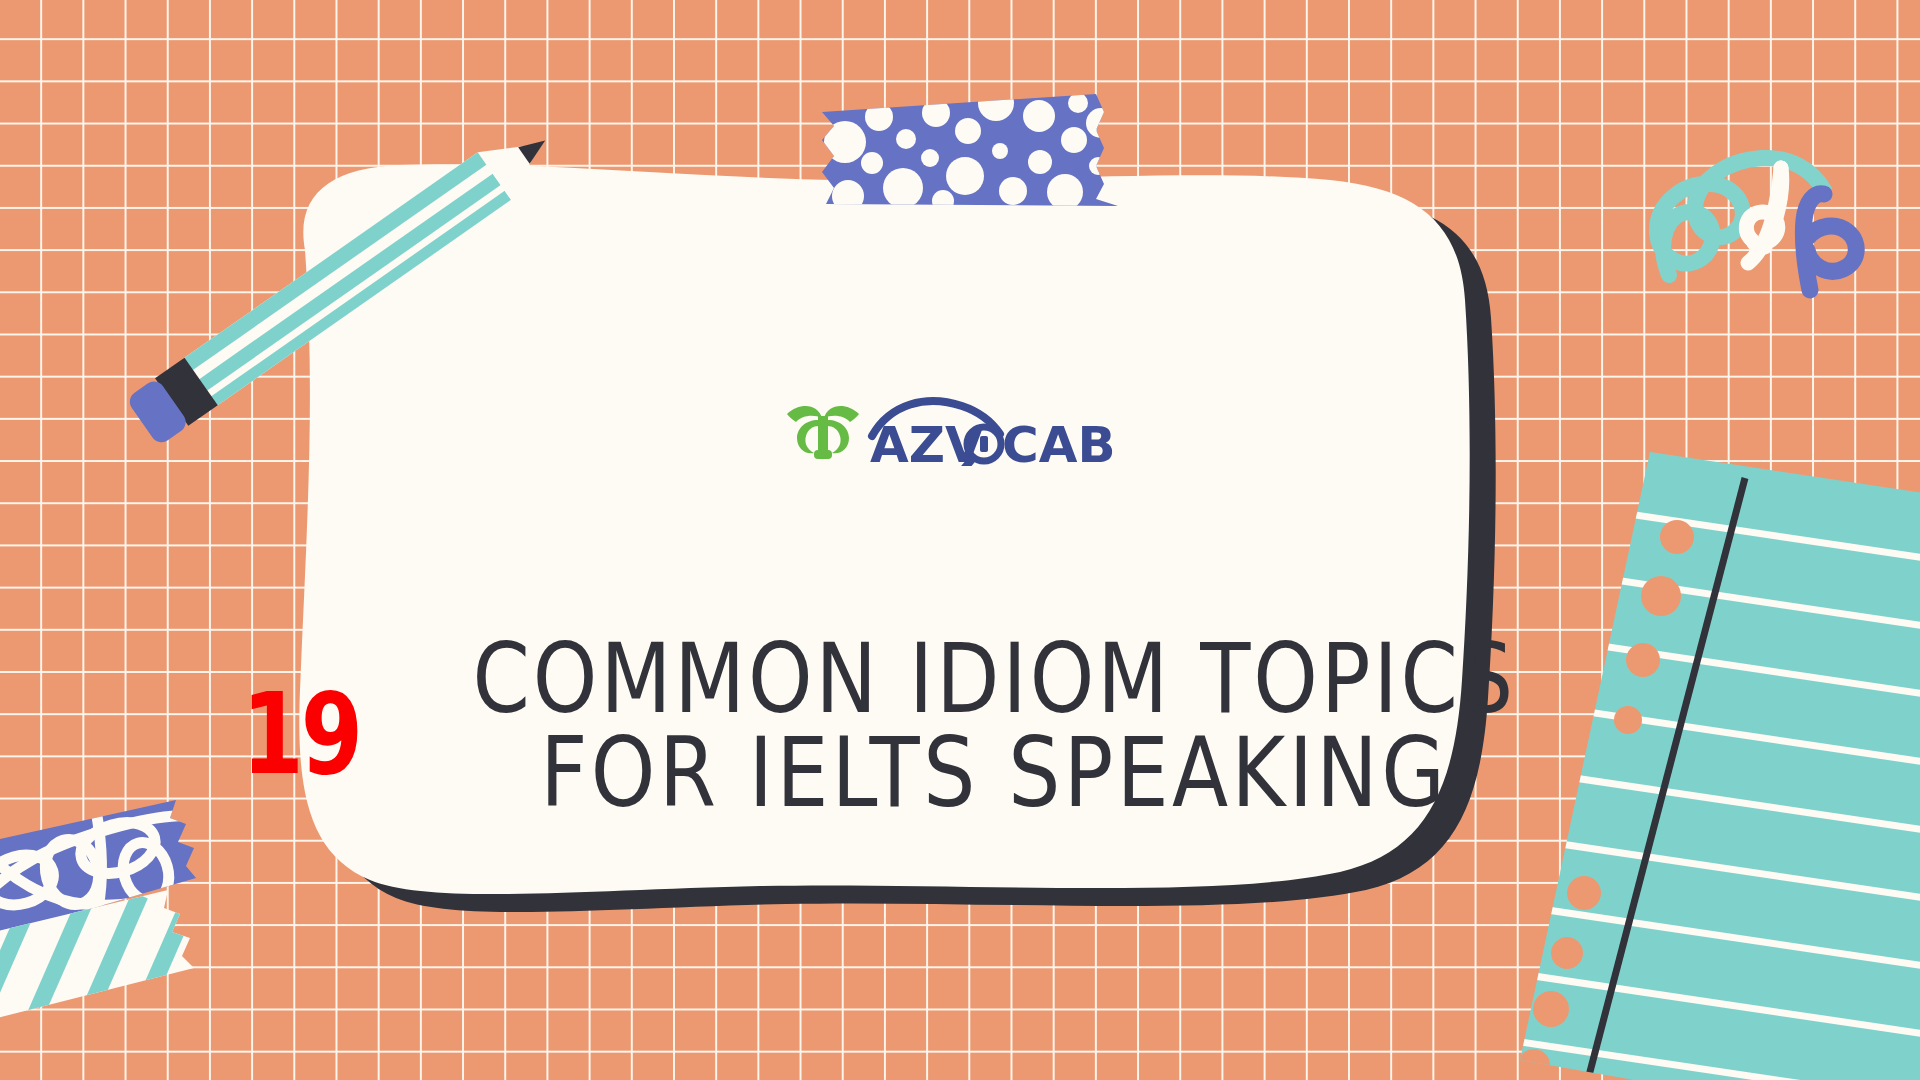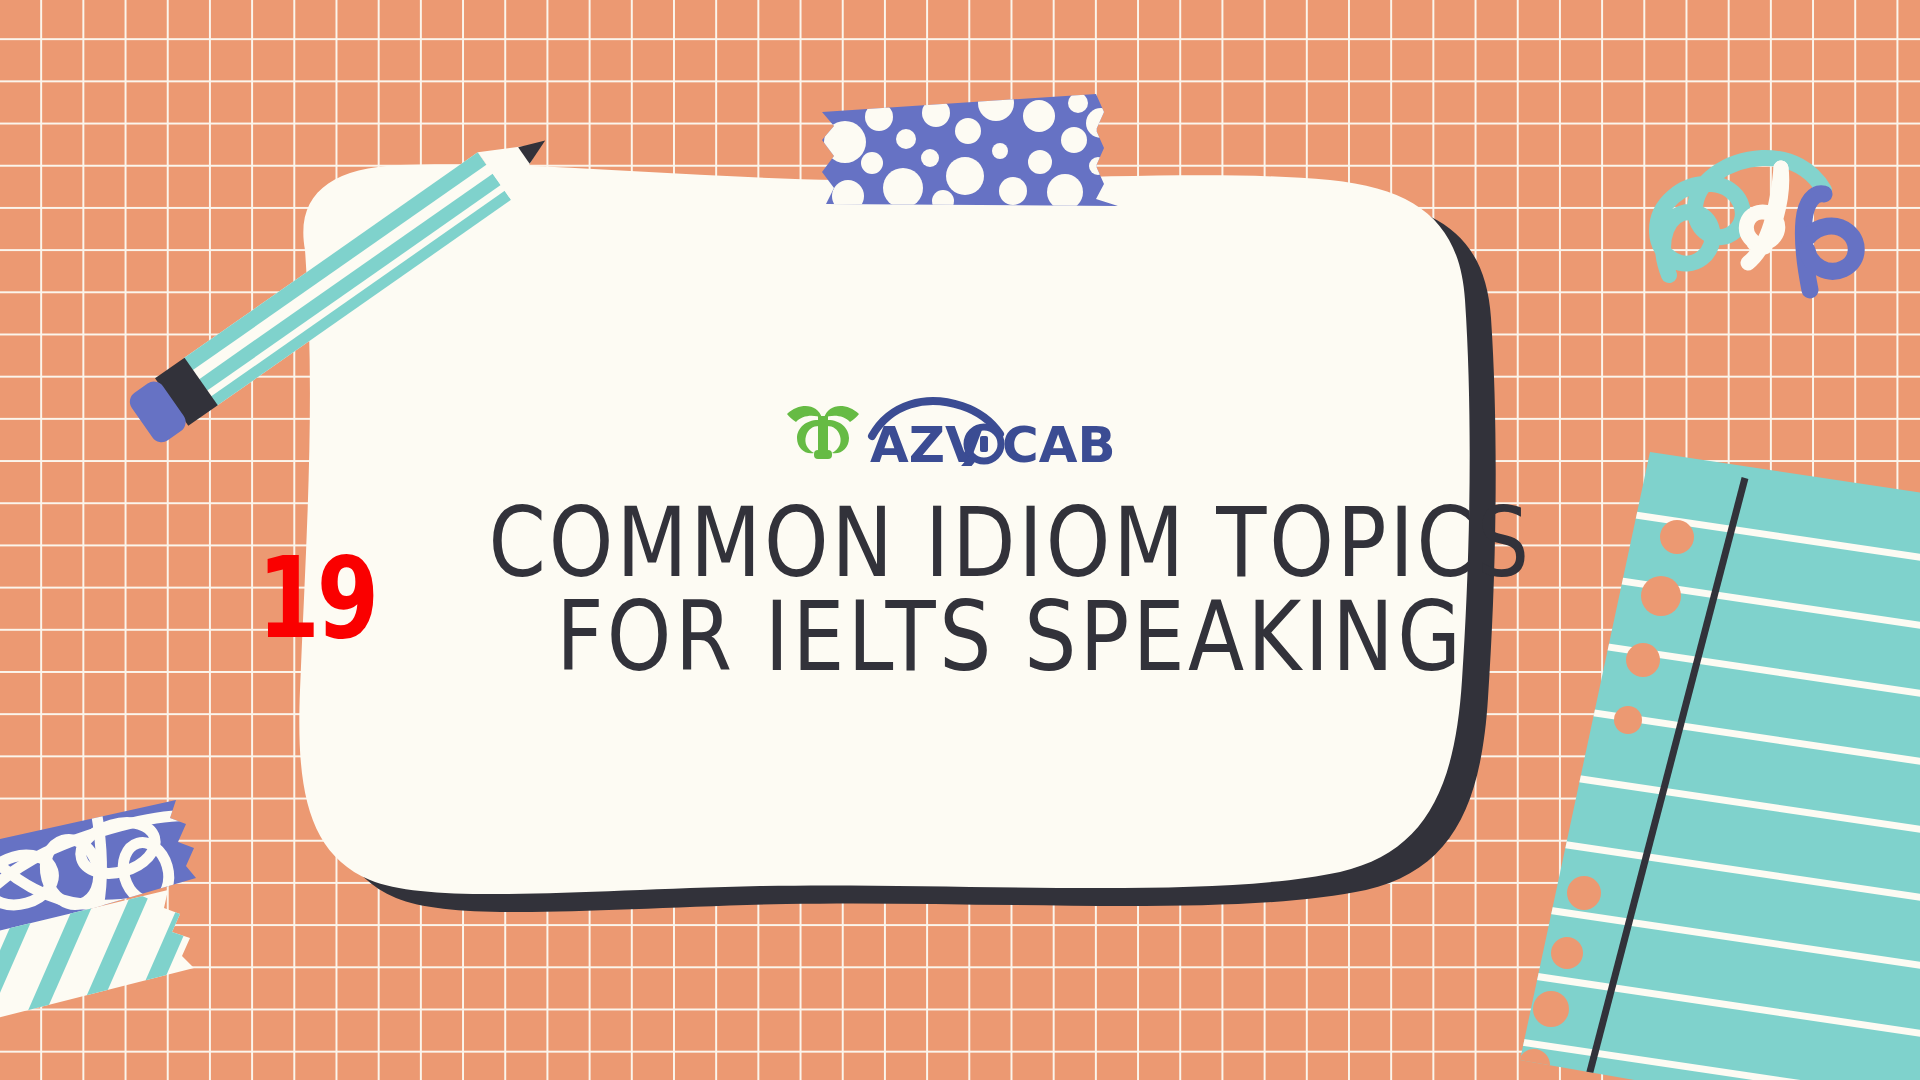--- a/index.html
+++ b/index.html
@@ -33,28 +33,28 @@
     top: 0; left: 0;
     width: 1920px;
     height: 1080px;
     overflow: visible;
     pointer-events: none;
   }
 
   
   #card-content {
     position: absolute;
-    left: 304px;
+    left: 288px;
     top: 300px;
     width: 1240px;
     height: 520px;
     display: flex;
     flex-direction: column;
     align-items: center;
-    justify-content: center;
+    justify-content: flex-end;
   }
 
   #title-row {
     display: flex;
     align-items: flex-start;
     justify-content: center;
     width: 100%;
     margin-top: 60px;
   }
 

